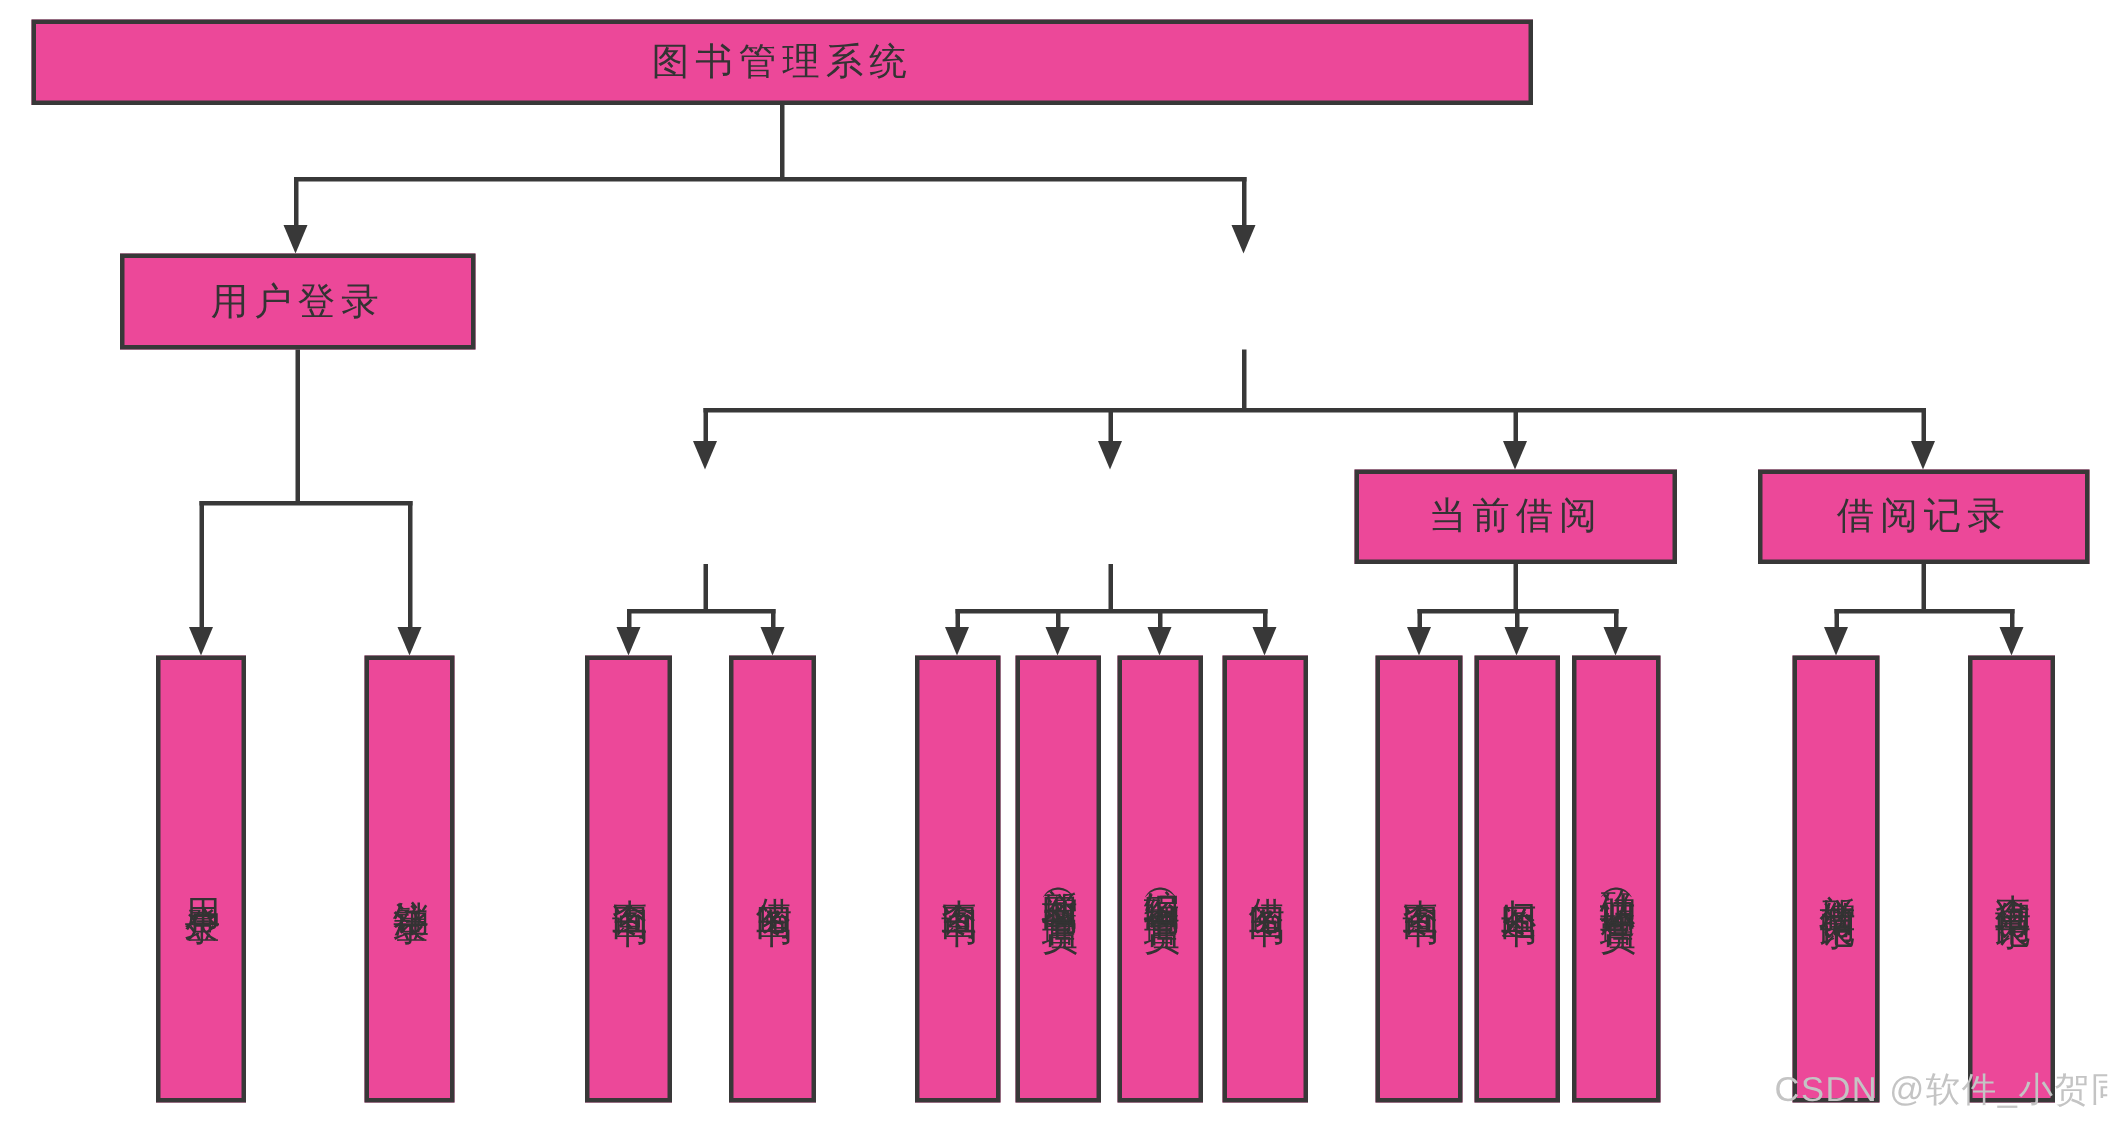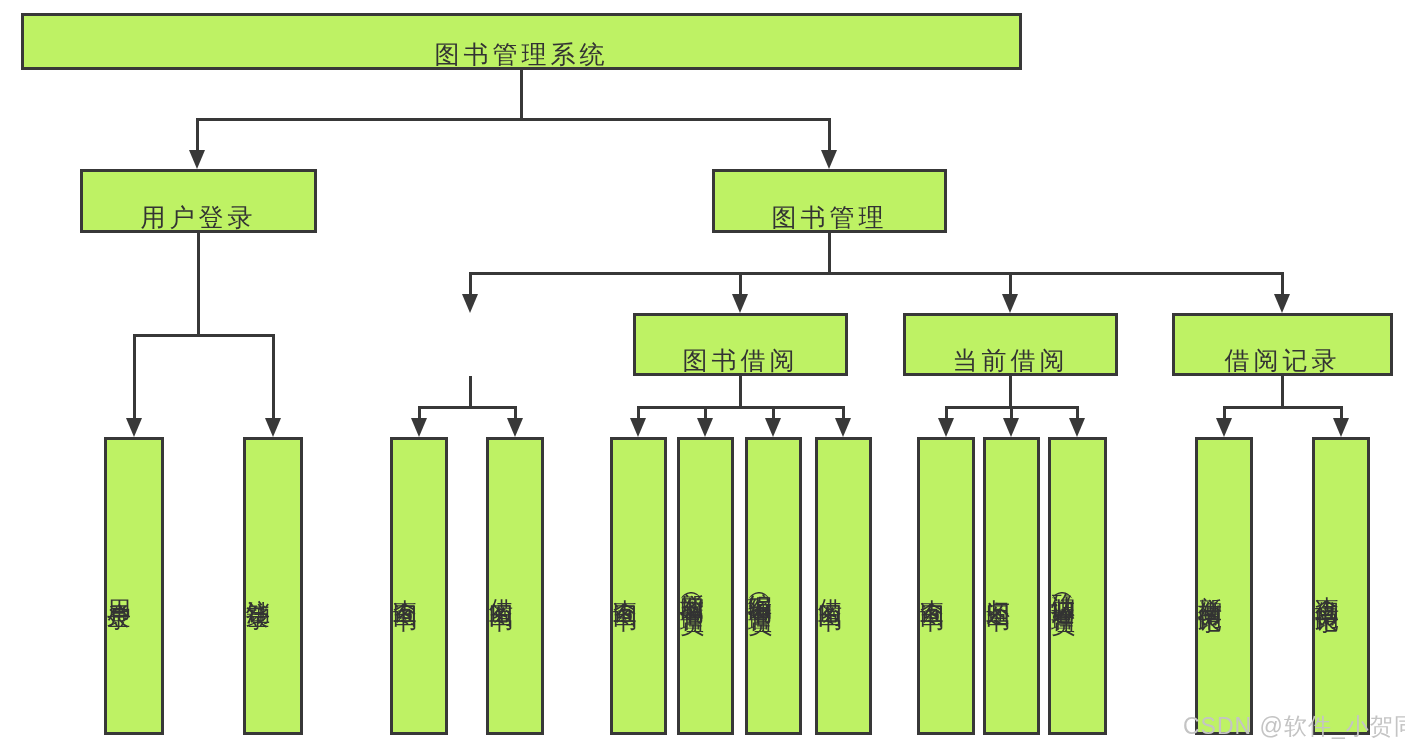--- a/index.html
+++ b/index.html
@@ -14,23 +14,23 @@
     height:747px;
     background:var(--bg);
     font-family:"Liberation Sans","DejaVu Sans",sans-serif;
     color:var(--text);
     overflow:hidden;
   }
   .box{
     position:absolute;
     box-sizing:border-box;
     border:3px solid var(--line);
-    background:#bef264;
+    background:#ec4899;
     display:flex;
-    align-items:flex-end;
+    align-items:center;
     justify-content:center;
     text-align:center;
     line-height:1;
   }
   .hboxlabel{
     font-size:25px;
     letter-spacing:4px;
     white-space:nowrap;
   }
   .vbox{
@@ -72,45 +72,39 @@
   <div class="vline" style="left:520px;top:70px;height:48px;"></div>
   <div class="hline" style="left:196px;top:118px;width:635px;"></div>
   <div class="vline" style="left:196px;top:118px;height:35px;"></div>
   <div class="arrow" style="left:189px;top:150px;"></div>
   <div class="vline" style="left:828px;top:118px;height:35px;"></div>
   <div class="arrow" style="left:821px;top:150px;"></div>
 
   <div class="box" style="left:80px;top:169px;width:237px;height:64px;">
     <span class="hboxlabel">用户登录</span>
   </div>
-  <div class="box" style="left:712px;top:169px;width:235px;height:64px;">
-    <span class="hboxlabel">图书管理</span>
-  </div>
 
   <div class="vline" style="left:197px;top:233px;height:101px;"></div>
   <div class="hline" style="left:133px;top:334px;width:142px;"></div>
   <div class="vline" style="left:133px;top:334px;height:87px;"></div>
   <div class="arrow" style="left:126px;top:418px;"></div>
   <div class="vline" style="left:272px;top:334px;height:87px;"></div>
   <div class="arrow" style="left:265px;top:418px;"></div>
 
   <div class="vline" style="left:828px;top:233px;height:39px;"></div>
   <div class="hline" style="left:469px;top:272px;width:815px;"></div>
   <div class="vline" style="left:469px;top:272px;height:25px;"></div>
   <div class="arrow" style="left:462px;top:294px;"></div>
   <div class="vline" style="left:739px;top:272px;height:25px;"></div>
   <div class="arrow" style="left:732px;top:294px;"></div>
   <div class="vline" style="left:1009px;top:272px;height:25px;"></div>
   <div class="arrow" style="left:1002px;top:294px;"></div>
   <div class="vline" style="left:1281px;top:272px;height:25px;"></div>
   <div class="arrow" style="left:1274px;top:294px;"></div>
 
-  <div class="box" style="left:633px;top:313px;width:215px;height:63px;">
-    <span class="hboxlabel">图书借阅</span>
-  </div>
   <div class="box" style="left:1172px;top:313px;width:221px;height:63px;">
     <span class="hboxlabel">借阅记录</span>
   </div>
   <div class="box" style="left:903px;top:313px;width:215px;height:63px;">
     <span class="hboxlabel">当前借阅</span>
   </div>
 
   <div class="vline" style="left:469px;top:376px;height:30px;"></div>
   <div class="hline" style="left:418px;top:406px;width:99px;"></div>
   <div class="vline" style="left:418px;top:406px;height:15px;"></div>

